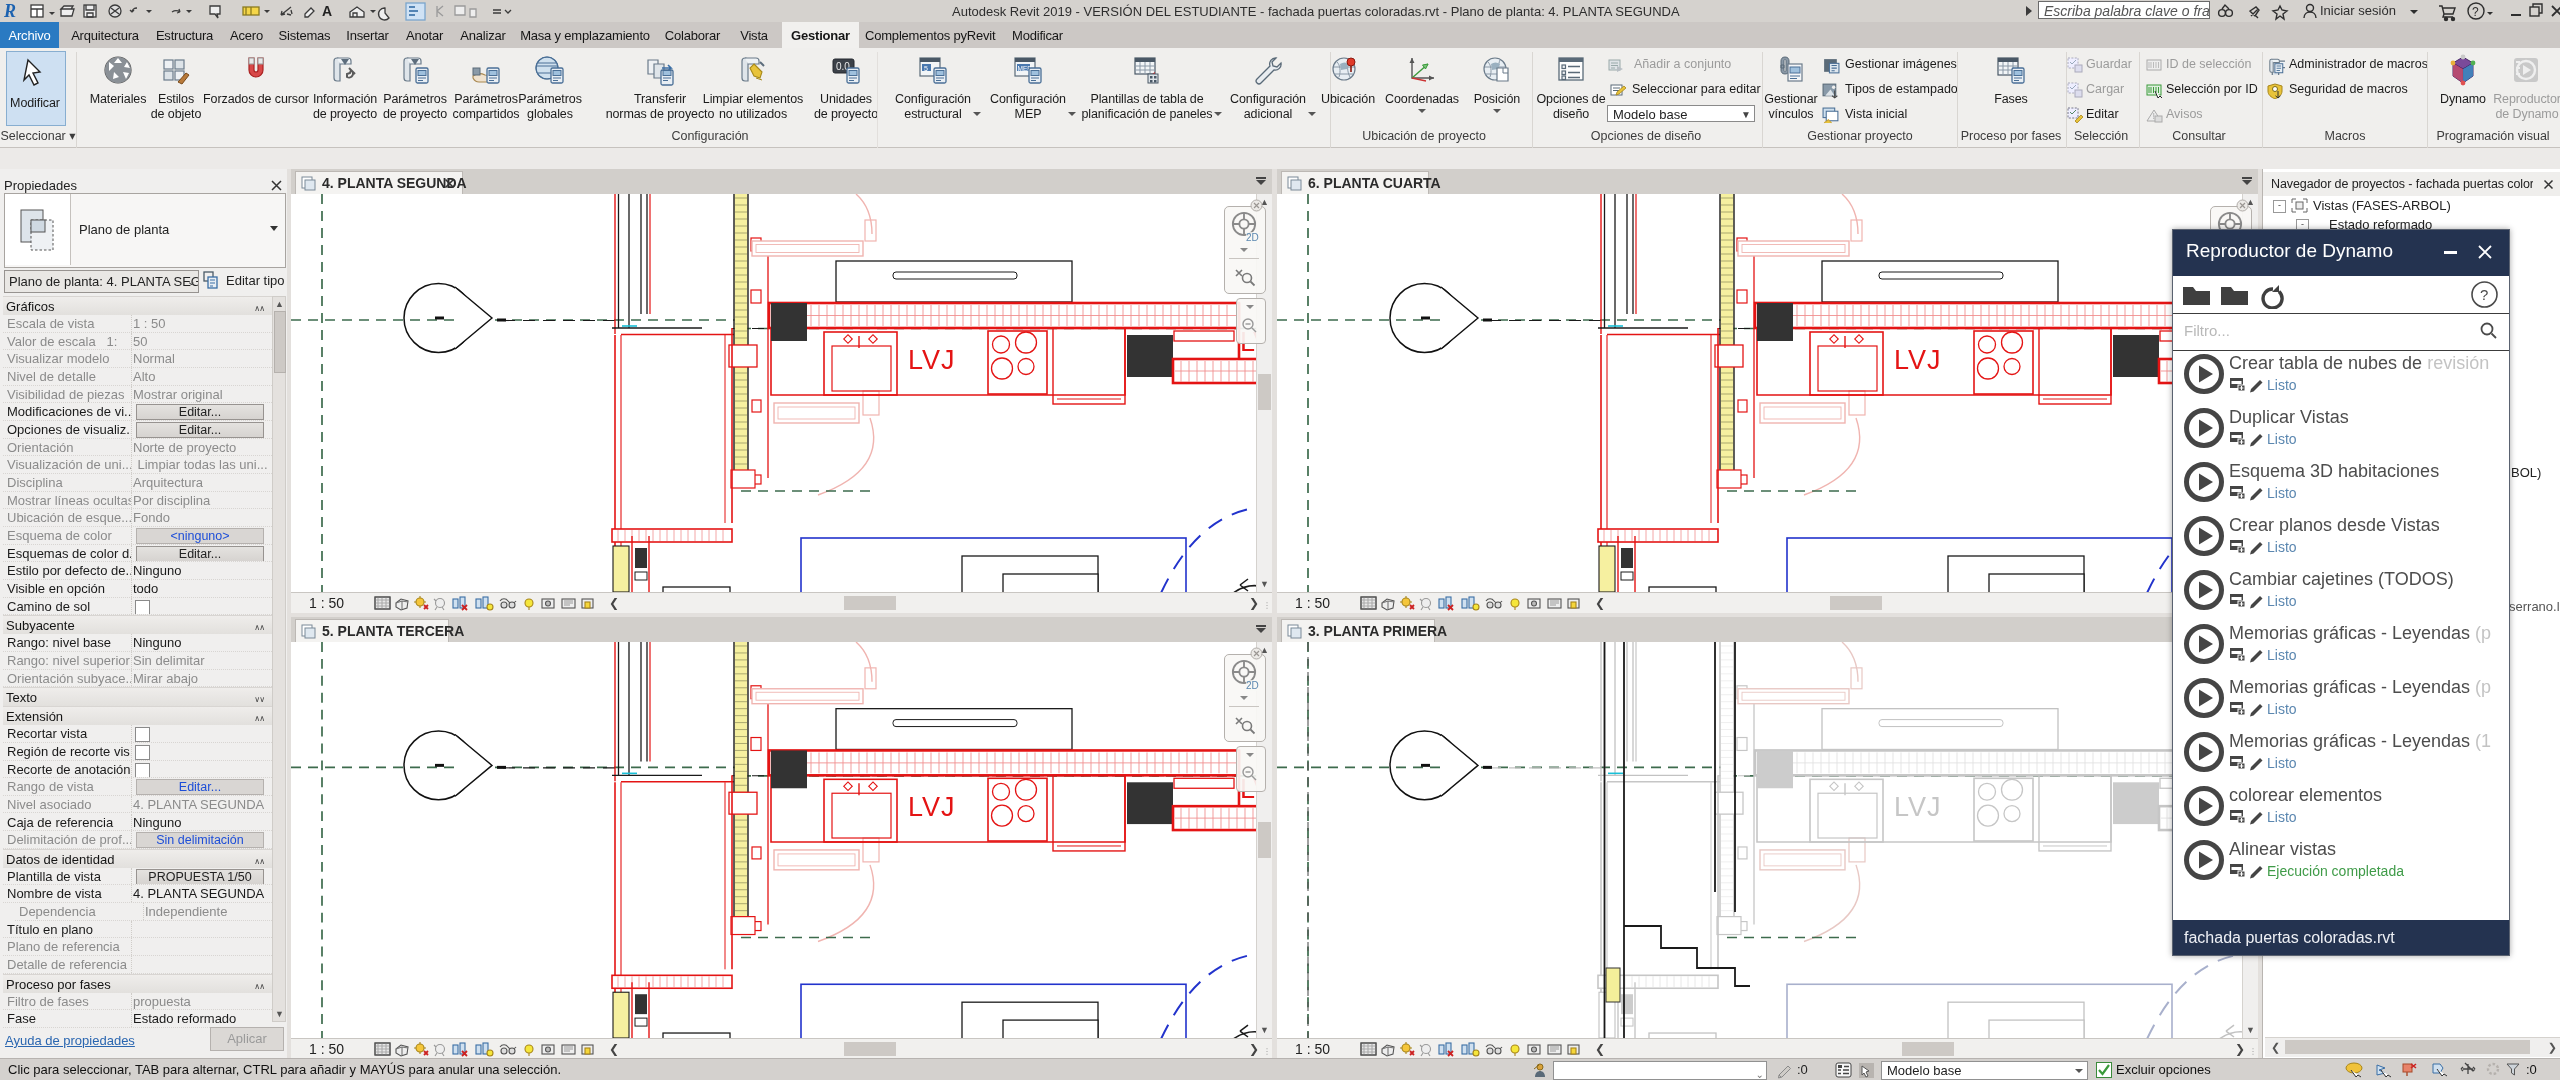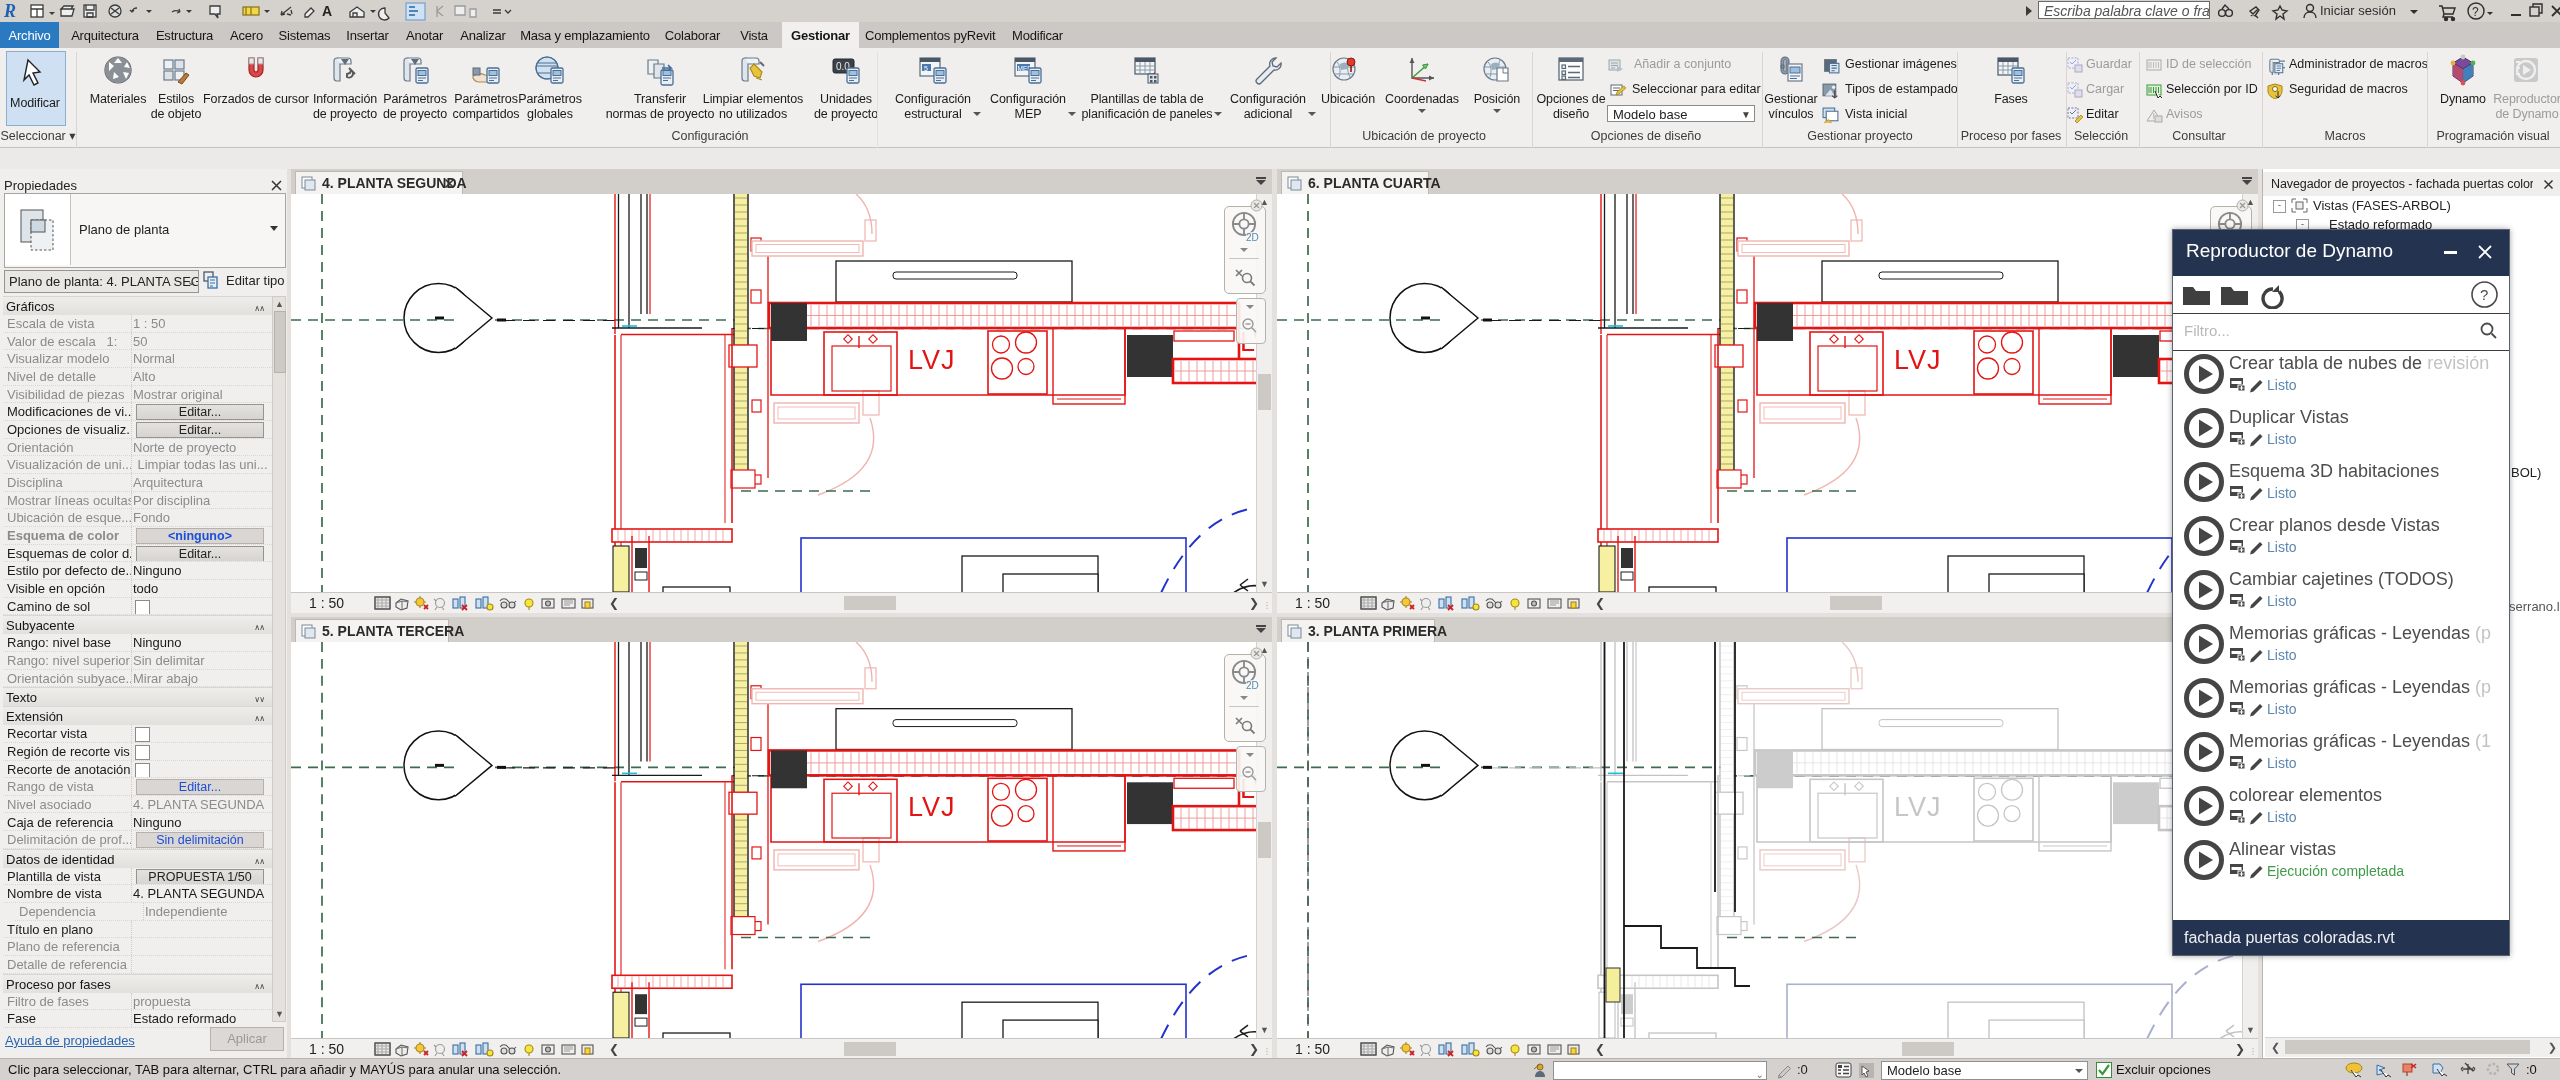--- a/index.html
+++ b/index.html
@@ -90,20 +90,21 @@
       <path d="M455 6h10v9h-10zM470 9h6v8h-6z" stroke="#9a9a9a" fill="#eee"></path>
       <path d="M493 10h8m-8 3h8" stroke="#3b3b3b"></path>
           <path d="M505 10l3 3 3-3" fill="none"></path>
     </g>
     <path d="M49 12l3 3 3-3z" fill="#3b3b3b"></path>
         <path d="M146 10l3 3 3-3z" fill="#3b3b3b"></path>
         <path d="M186 10l3 3 3-3z" fill="#3b3b3b"></path>
         <path d="M264 10l3 3 3-3z" fill="#3b3b3b"></path>
         <path d="M370 10l3 3 3-3z" fill="#3b3b3b"></path>
   </svg>
+  <div class="abs" style="left:952px;top:0;width:660px;height:22px;font-size:13px;color:#2e2e2e;line-height:23px;white-space:nowrap;">Autodesk Revit 2019 - VERSIÓN DEL ESTUDIANTE - fachada puertas coloradas.rvt - Plano de planta: 4. PLANTA SEGUNDA</div>
   <div class="abs" style="left:2026px;top:3px;width:0;height:0;border-left:6px solid #3b3b3b;border-top:5px solid transparent;border-bottom:5px solid transparent;margin-top:3px;"></div>
   <div class="abs" style="left:2038px;top:1px;width:172px;height:18px;background:#fff;border:1px solid #6a6a6a;font-size:14px;font-style:italic;color:#555;line-height:18px;padding-left:5px;box-sizing:border-box;white-space:nowrap;overflow:hidden;">Escriba palabra clave o frase</div>
   <svg class="abs" style="left:2214px;top:0" width="346" height="22" viewBox="0 0 346 22">
     <g stroke="#2e2e2e" fill="none" stroke-width="1.4">
       <circle cx="8" cy="13" r="3.4"></circle>
           <circle cx="15" cy="13" r="3.4"></circle>
           <path d="M8 9l3-4 4 4"></path>
       <path d="M37 16l7-7m-8 2l6-4 3 3-4 6zM42 16l2 2"></path>
       <path d="M66 6l2 4 5 1-4 3 1 5-4-3-4 3 1-5-4-3 5-1z"></path>
       <circle cx="96" cy="8" r="3.5"></circle>
@@ -508,21 +509,21 @@
         <span class="val"><span>Arquitectura</span></span>
       </div>
 <div class="prow " style="top:322.60px;">
         <span class="lab">Mostrar líneas ocultas</span>
         <span class="val"><span>Por disciplina</span></span>
       </div>
 <div class="prow " style="top:340.26px;">
         <span class="lab">Ubicación de esque...</span>
         <span class="val"><span>Fondo</span></span>
       </div>
-<div class="prow " style="top:357.92px;font-weight:bold;">
+<div class="prow " style="top:357.92px;">
         <span class="lab">Esquema de color</span>
         <div class="pbtn dis" style="left:133px;width:126px;">&lt;ninguno&gt;</div>
       </div>
 <div class="prow darkl" style="top:375.58px;">
         <span class="lab">Esquemas de color d...</span>
         <div class="pbtn" style="left:133px;width:126px;">Editar...</div>
       </div>
 <div class="prow dark" style="top:393.24px;">
         <span class="lab">Estilo por defecto de...</span>
         <span class="val"><span>Ninguno</span></span>

